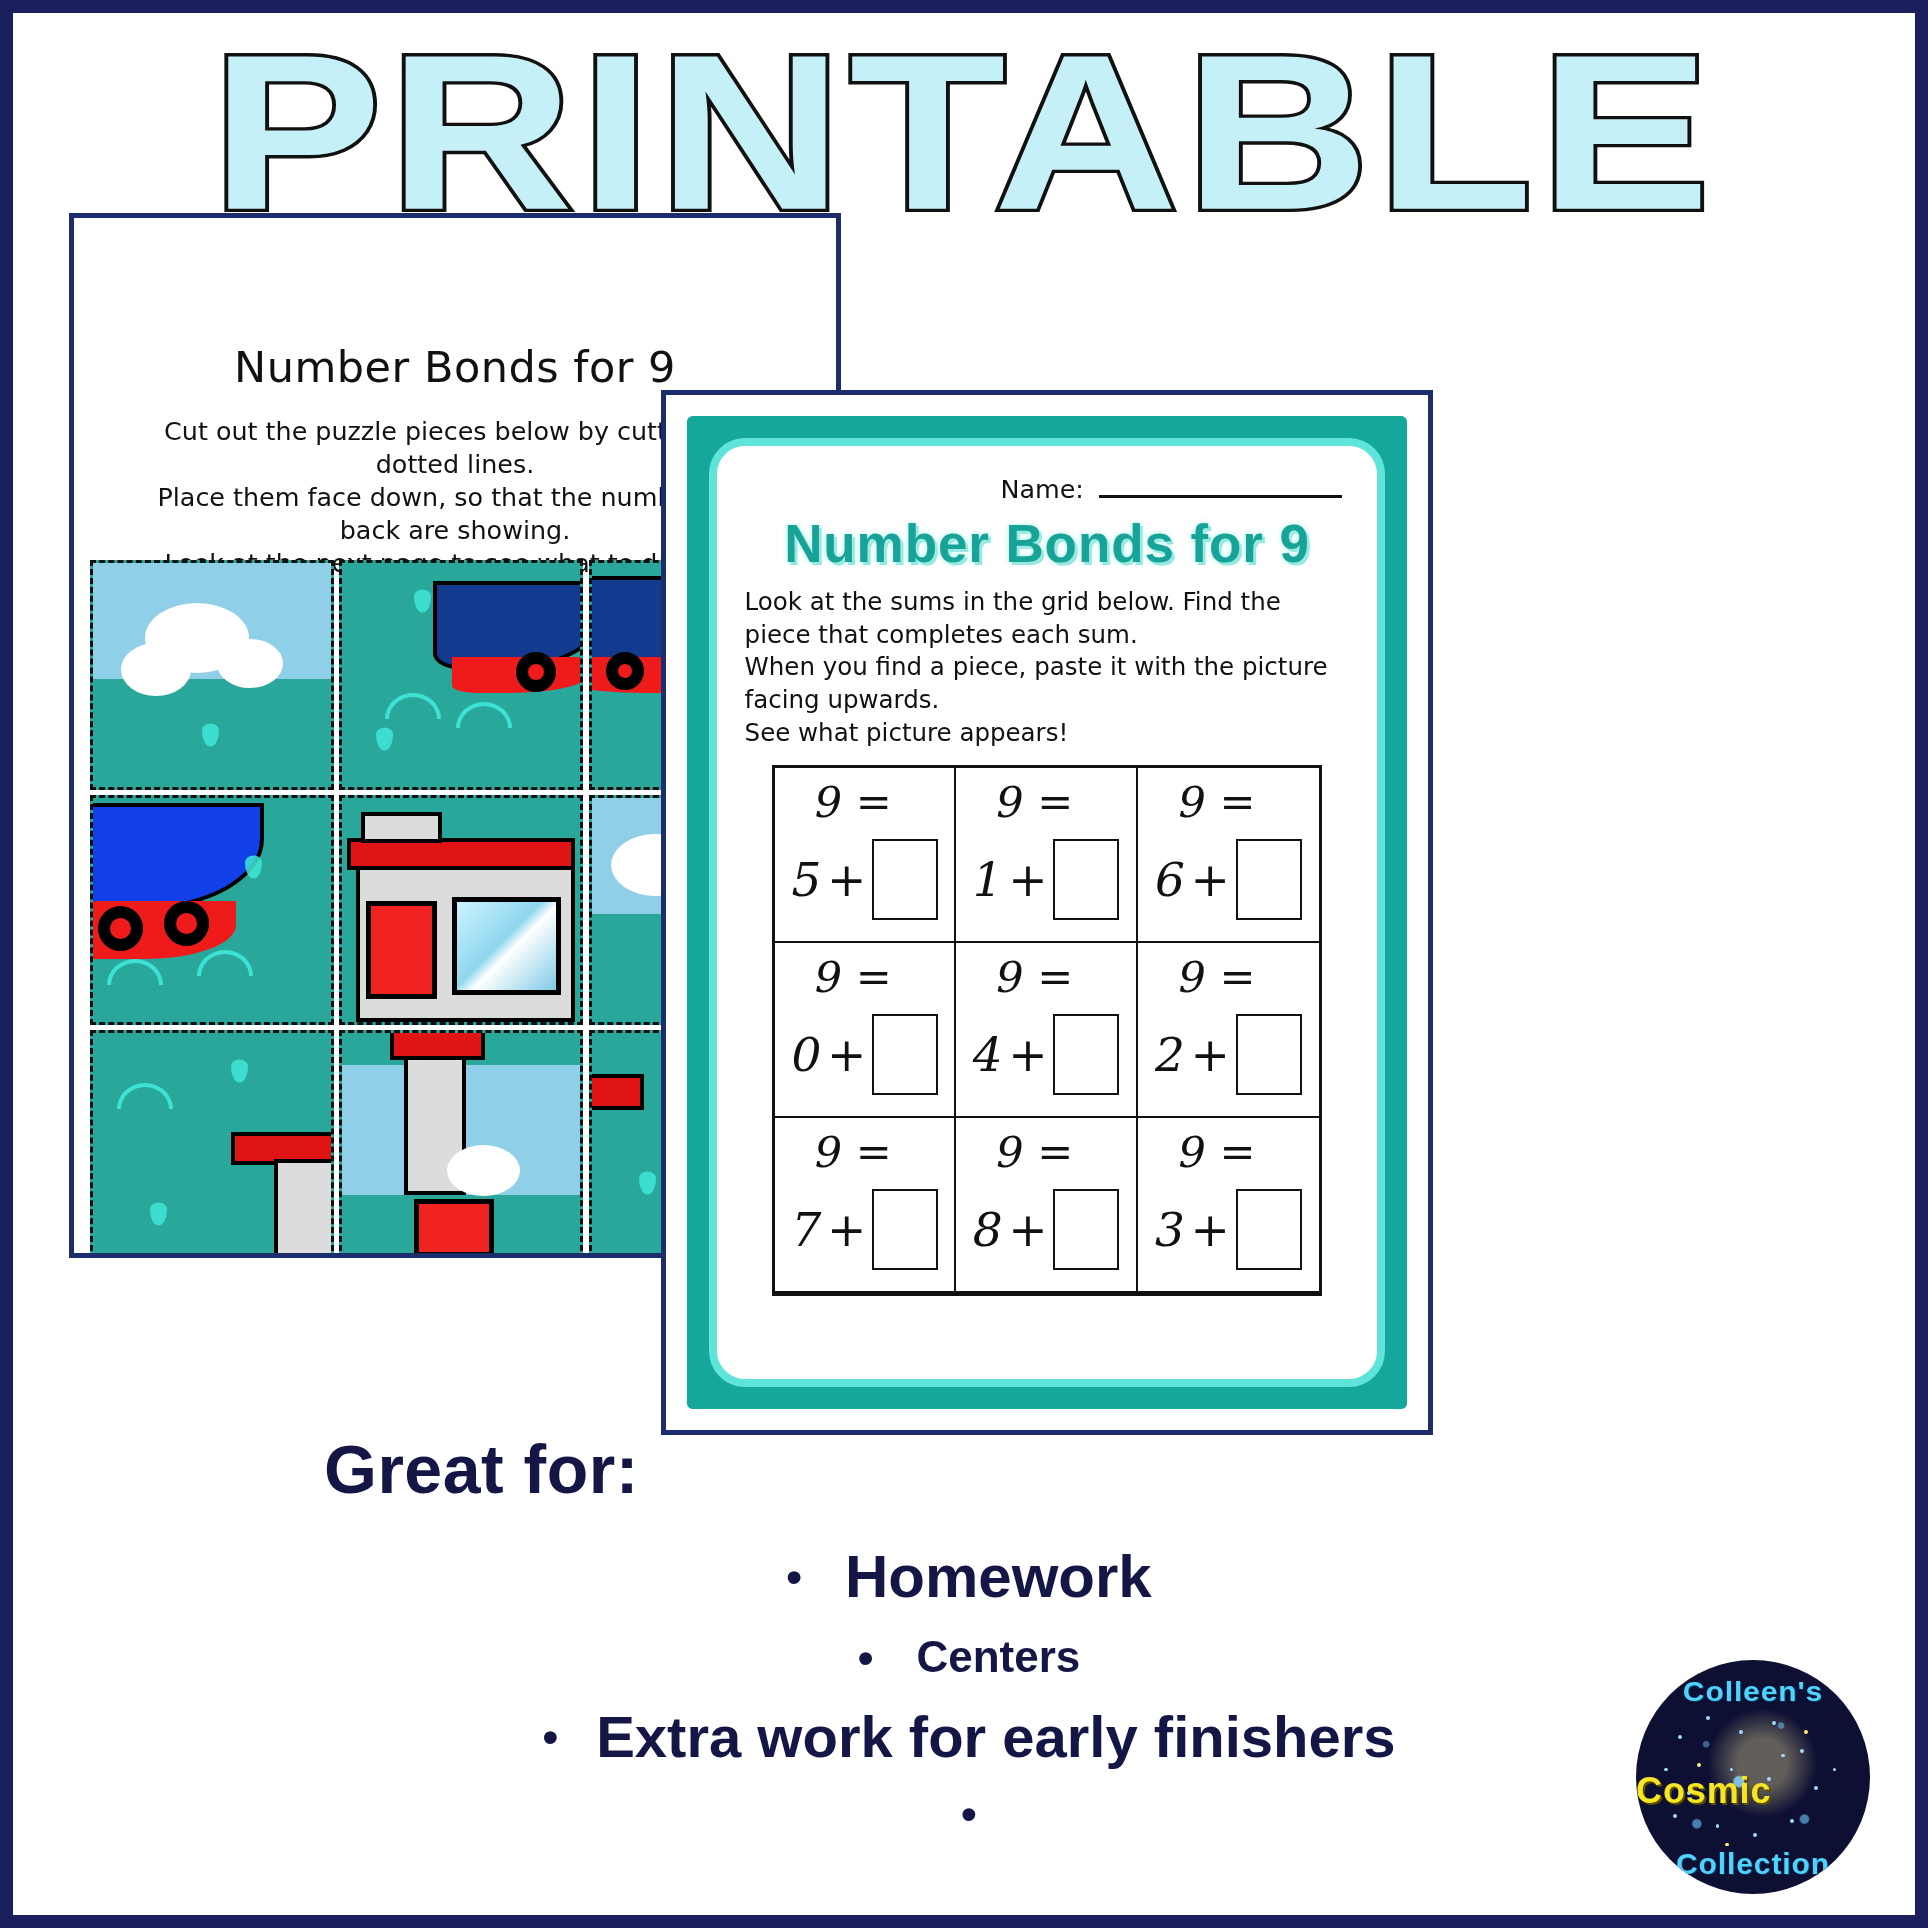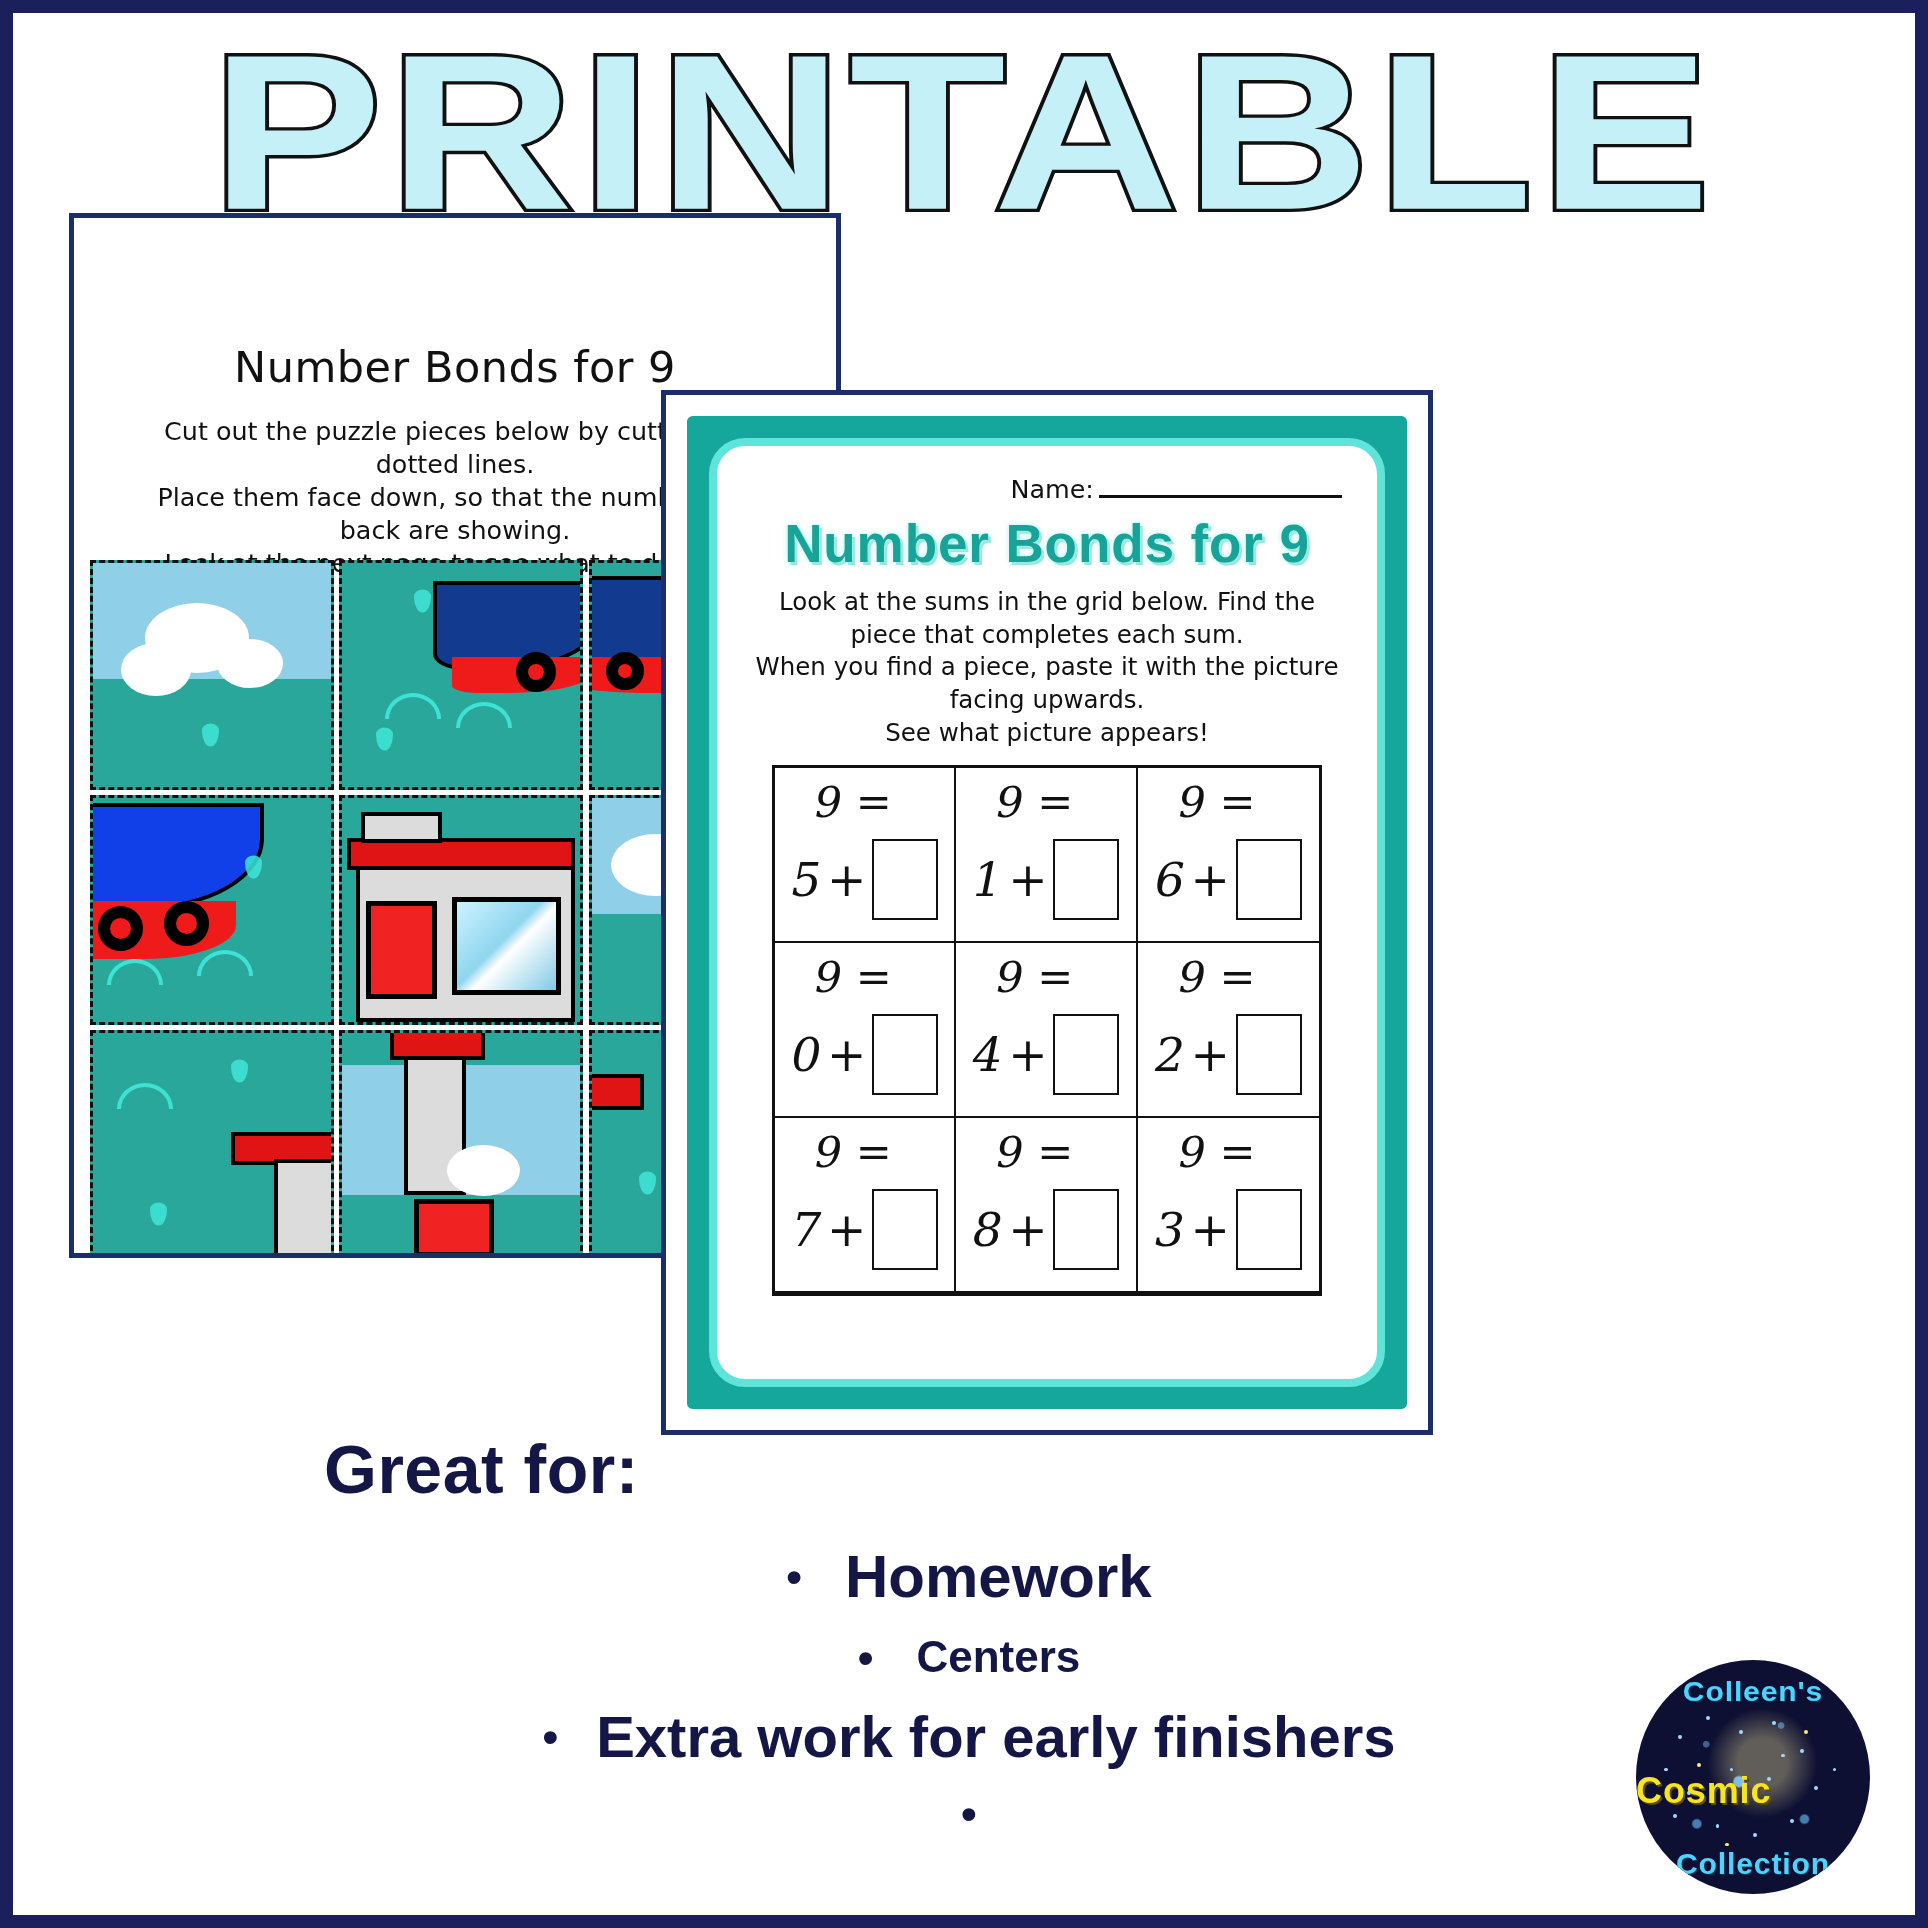--- a/index.html
+++ b/index.html
@@ -128,38 +128,38 @@
     border: 8.5px solid #5fe4da;
     border-radius: 36px;
   }
   .s2-body {
     position: absolute;
     left: 56px; top: 56px; right: 56px; bottom: 56px;
     padding: 17px 22.6px 0 22.6px;
   }
   .name-row {
     display: flex; align-items: baseline; justify-content: flex-end;
-    gap: 5px; padding-right: 7.5px; margin-top: 5.6px;
+    gap: 15px; padding-right: 7.5px; margin-top: 5.6px;
   }
   .name-label { font-family:"DejaVu Sans",sans-serif; font-size: 25.4px; color:#111; }
   .name-line  { width: 243px; border-bottom: 3.8px solid #111; height: 24.5px; }
   .s2-title {
     margin-top: 9.4px;
     text-align:center;
     font-family:"Liberation Sans", sans-serif;
     font-weight:700;
     font-size: 53px;
     letter-spacing: 0.9px;
     color: #17a398;
     text-shadow: 0 0 6.6px #aef2ec, 2.8px 2.8px 0 #8fe6dd;
     white-space: nowrap;
   }
   .s2-instr {
     margin-top: 11.3px;
-    text-align:center;
+    text-align:left;
     font-family:"DejaVu Sans",sans-serif;
     font-size: 24.5px;
     line-height: 1.34;
     color:#111;
   }
   .sum-grid {
     margin: 15px auto 0 auto;
     width: 550px;
     border: 3.8px solid #111;
     display: grid;

